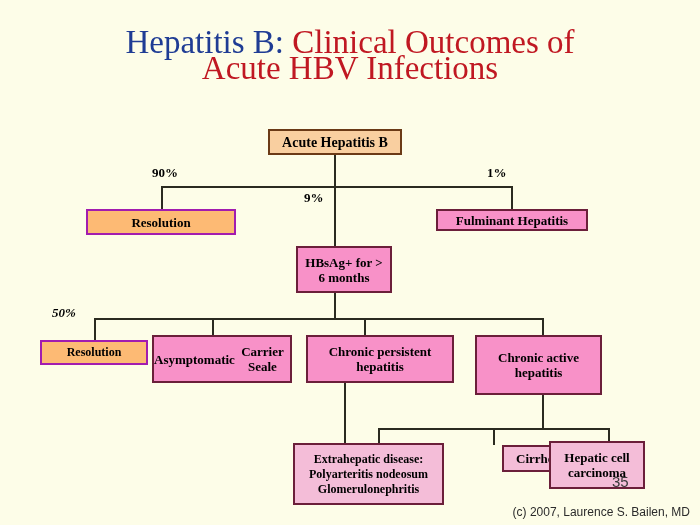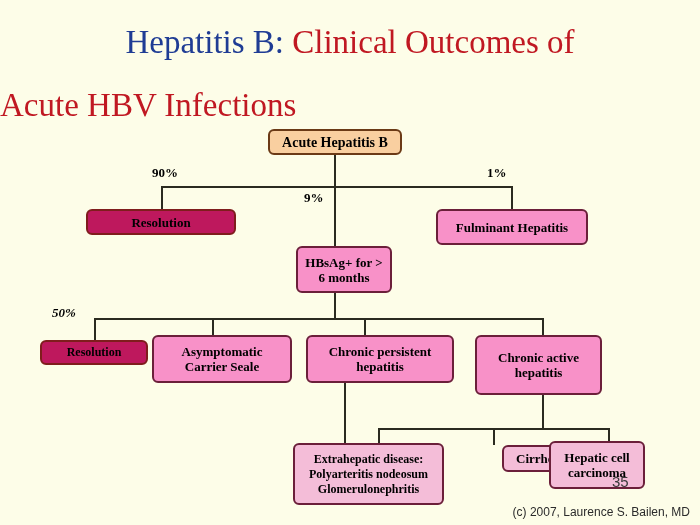--- a/index.html
+++ b/index.html
@@ -31,50 +31,49 @@
     font-size: 33px;
     line-height: 40px;
     letter-spacing: 0px;
     white-space: nowrap;
   }
   .title-line2 {
     position: absolute;
     left: 0;
     top: 48px;
     width: 700px;
+    text-align: center;
     font-family: "Liberation Serif", serif;
     font-size: 33px;
     line-height: 40px;
-    margin-top: 37px;
   }
   .t-blue { color: #1f3c94; }
   .t-red  { color: #c01822; }
 
   
   .box {
     position: absolute;
     box-sizing: border-box;
     display: flex;
     align-items: center;
     justify-content: center;
     text-align: center;
     font-family: "Liberation Serif", serif;
     font-weight: bold;
     color: #000000;
     line-height: 15px;
     z-index: 3;
-    border-radius: 6px;
   }
   .box-orange {
     background: #f9cfa0;
     border: 2px solid #6b3a16;
   }
   .box-green {
-    background: #be185d;
-    border: 2px solid #7f1d1d;
+    background: #fdba74;
+    border: 2px solid #a21caf;
   }
   .box-pink {
     background: #f891c8;
     border: 2px solid #6b1f3a;
   }
   .box-pink-light {
     background: #f4bdd8;
     border: 2px solid #6b1f3a;
   }
 
@@ -168,34 +167,34 @@
   <div class="pct" style="left:52px; top:305px;font-style:italic;">50%</div>
 
   <div class="box box-orange" style="left:268px; top:129px; width:134px; height:26px; font-size:14px;">
     <span>Acute Hepatitis B</span>
   </div>
 
   <div class="box box-green" style="left:86px; top:209px; width:150px; height:26px; font-size:13px;">
     <span>Resolution</span>
   </div>
 
-  <div class="box box-pink" style="left:436px; top:209px; width:152px; height:36px; font-size:13px;">
+  <div class="box box-pink" style="left:436px; top:209px; width:152px; height:22px; font-size:13px;">
     <span>Fulminant Hepatitis</span>
   </div>
 
   <div class="box box-pink" style="left:296px; top:246px; width:96px; height:47px; font-size:13px; flex-direction:column;">
     <span>HBsAg+ for &gt;</span>
     <span>6 months</span>
   </div>
 
   <div class="box box-green" style="left:40px; top:340px; width:108px; height:25px; font-size:12px;">
     <span>Resolution</span>
   </div>
 
-  <div class="box box-pink" style="left:152px; top:335px; width:140px; height:48px; font-size:13px; flex-direction:column;">
+  <div class="box box-pink" style="left:152px; top:335px; width:140px; height:48px; font-size:13px; flex-direction:row;justify-content:flex-end;">
     <span>Asymptomatic</span>
     <span>Carrier Seale</span>
   </div>
 
   <div class="box box-pink" style="left:306px; top:335px; width:148px; height:48px; font-size:13px; flex-direction:column;">
     <span>Chronic persistent</span>
     <span>hepatitis</span>
   </div>
 
   <div class="box box-pink" style="left:475px; top:335px; width:127px; height:60px; font-size:13px; flex-direction:column;">

